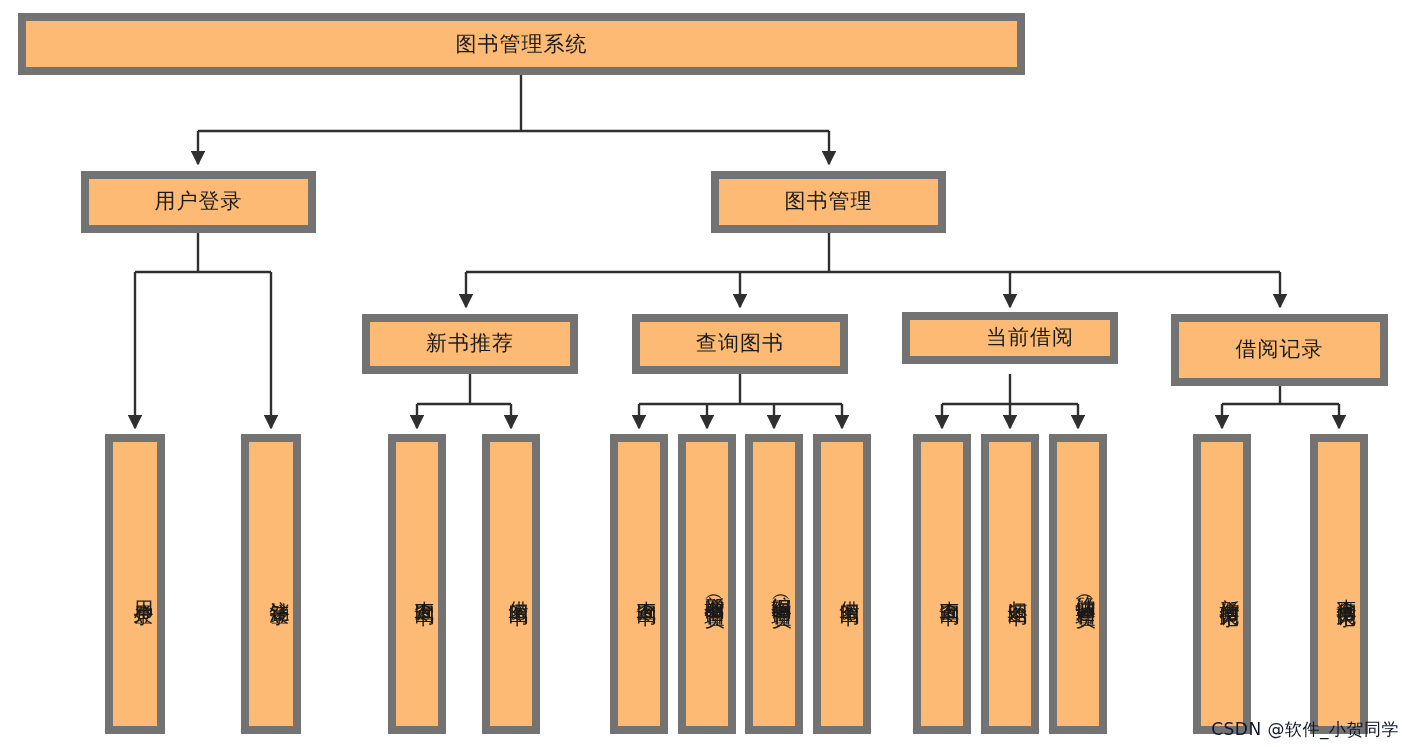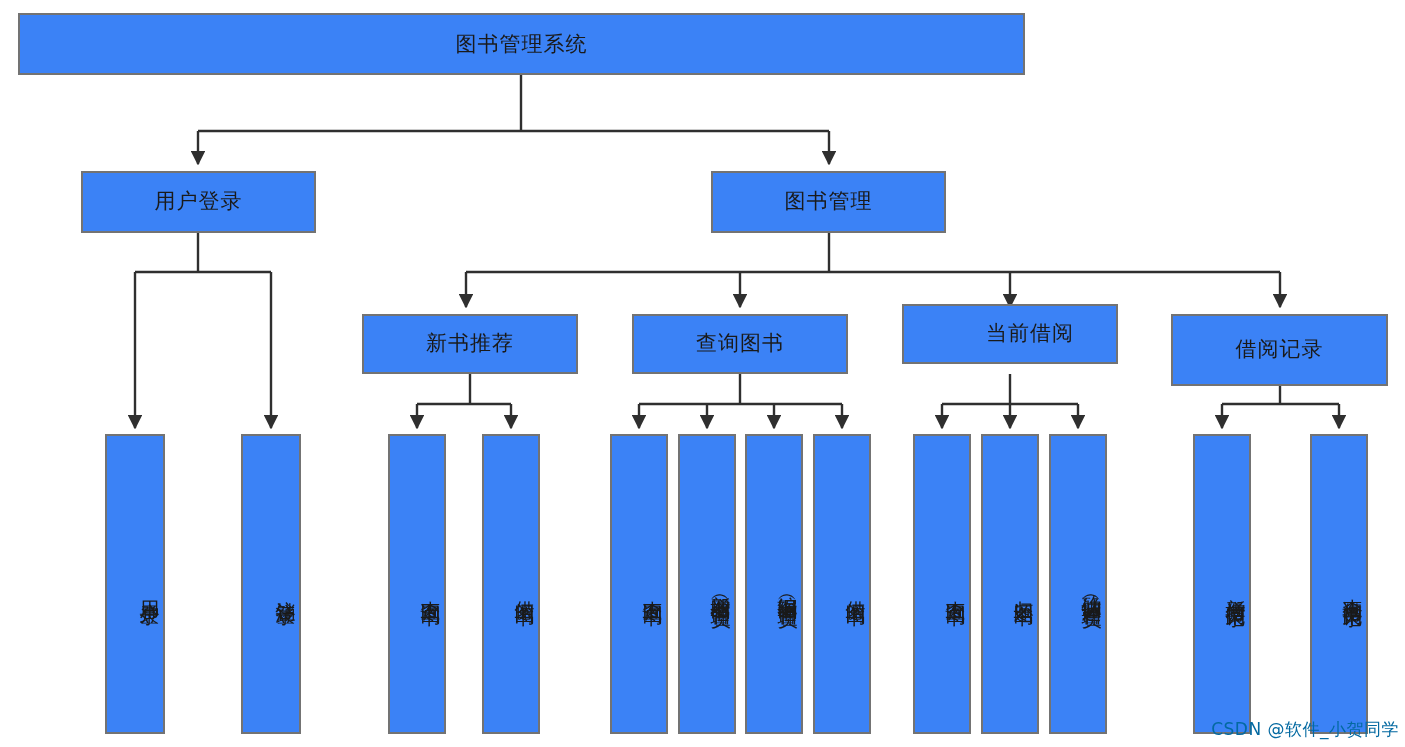--- a/index.html
+++ b/index.html
@@ -22,22 +22,22 @@
     position: absolute;
     left: 0;
     top: 0;
     width: 1405px;
     height: 747px;
     pointer-events: none;
   }
   .node {
     position: absolute;
     box-sizing: border-box;
-    background: #3b82f6;
-    border: 2px solid #737373;
+    background: #fdba74;
+    border: 8px solid #737373;
     display: flex;
     align-items: center;
     justify-content: center;
     color: #1a1a1a;
     text-align: right;
   }
   .node-h {
     font-size: 21px;
     letter-spacing: 1px;
     line-height: 1.1;
@@ -59,21 +59,21 @@
   .leaf-text {
     writing-mode: vertical-rl;
     text-orientation: upright;
     white-space: nowrap;
   }
   #watermark {
     position: absolute;
     right: 6px;
     bottom: 6px;
     font-size: 17px;
-    color: #0369a1;
+    color: #0f172a;
     letter-spacing: 0.5px;
     user-select: none;
     white-space: nowrap;
   }
 </style>
 </head>
 <body>
 
 <div id="diagram-root">
 
@@ -137,21 +137,21 @@
   <div class="node node-h" style="left:362px; top:314px; width:216px; height:60px;">
     <span>新书推荐</span>
   </div>
 
   <div class="node node-h" style="left:711px; top:171px; width:235px; height:62px;">
     <span>图书管理</span>
   </div>
   <div class="node node-h" style="left:632px; top:314px; width:216px; height:60px;">
     <span>查询图书</span>
   </div>
-  <div class="node node-h" style="left:902px; top:304px; width:216px; height:60px;padding-left:40px;">
+  <div class="node node-h" style="left:902px; top:312px; width:216px; height:52px;padding-left:40px;">
     <span>当前借阅</span>
   </div>
   <div class="node node-h" style="left:1171px; top:314px; width:217px; height:72px;">
     <span>借阅记录</span>
   </div>
 
   <div class="node node-leaf" style="left:105px; top:434px; width:60px; height:300px;">
     <span class="leaf-text">用户登录</span>
   </div>
   <div class="node node-leaf" style="left:241px; top:434px; width:60px; height:300px;">

